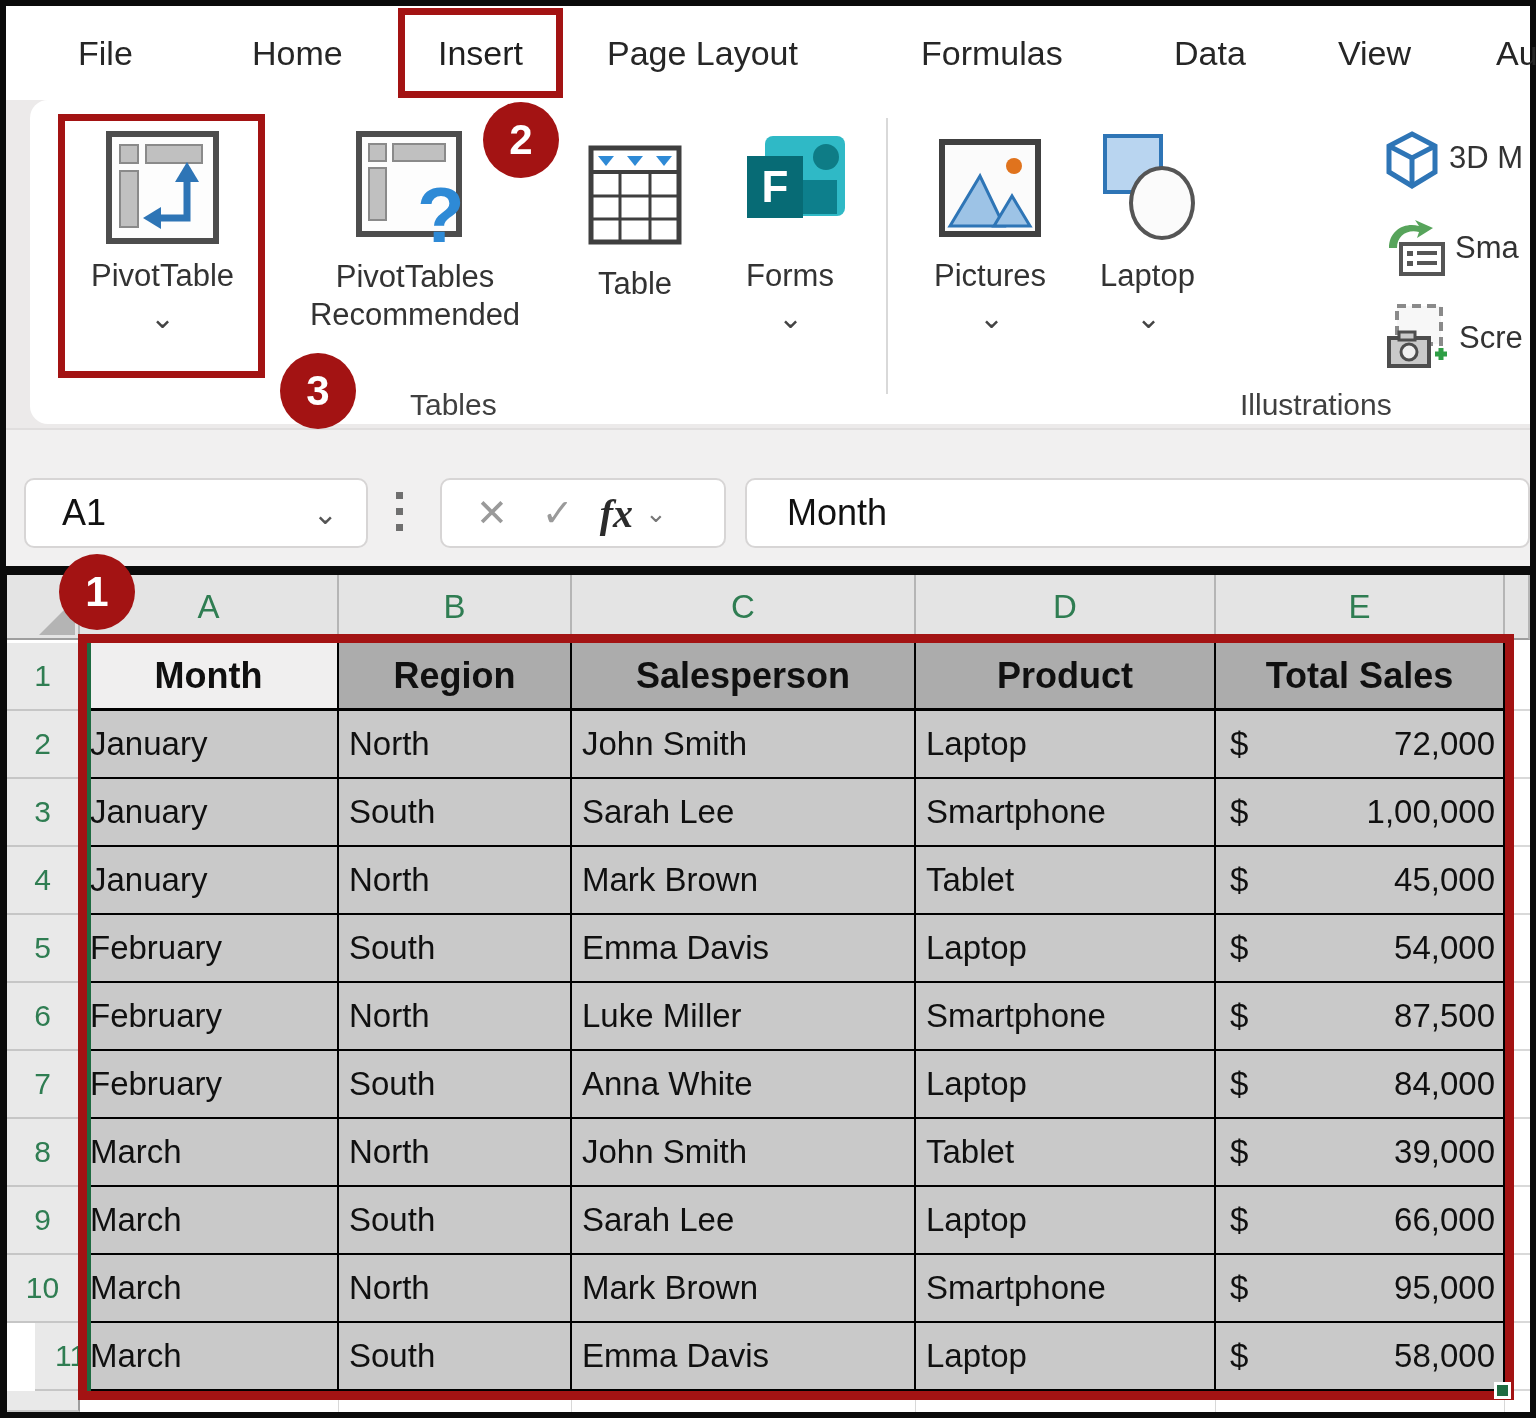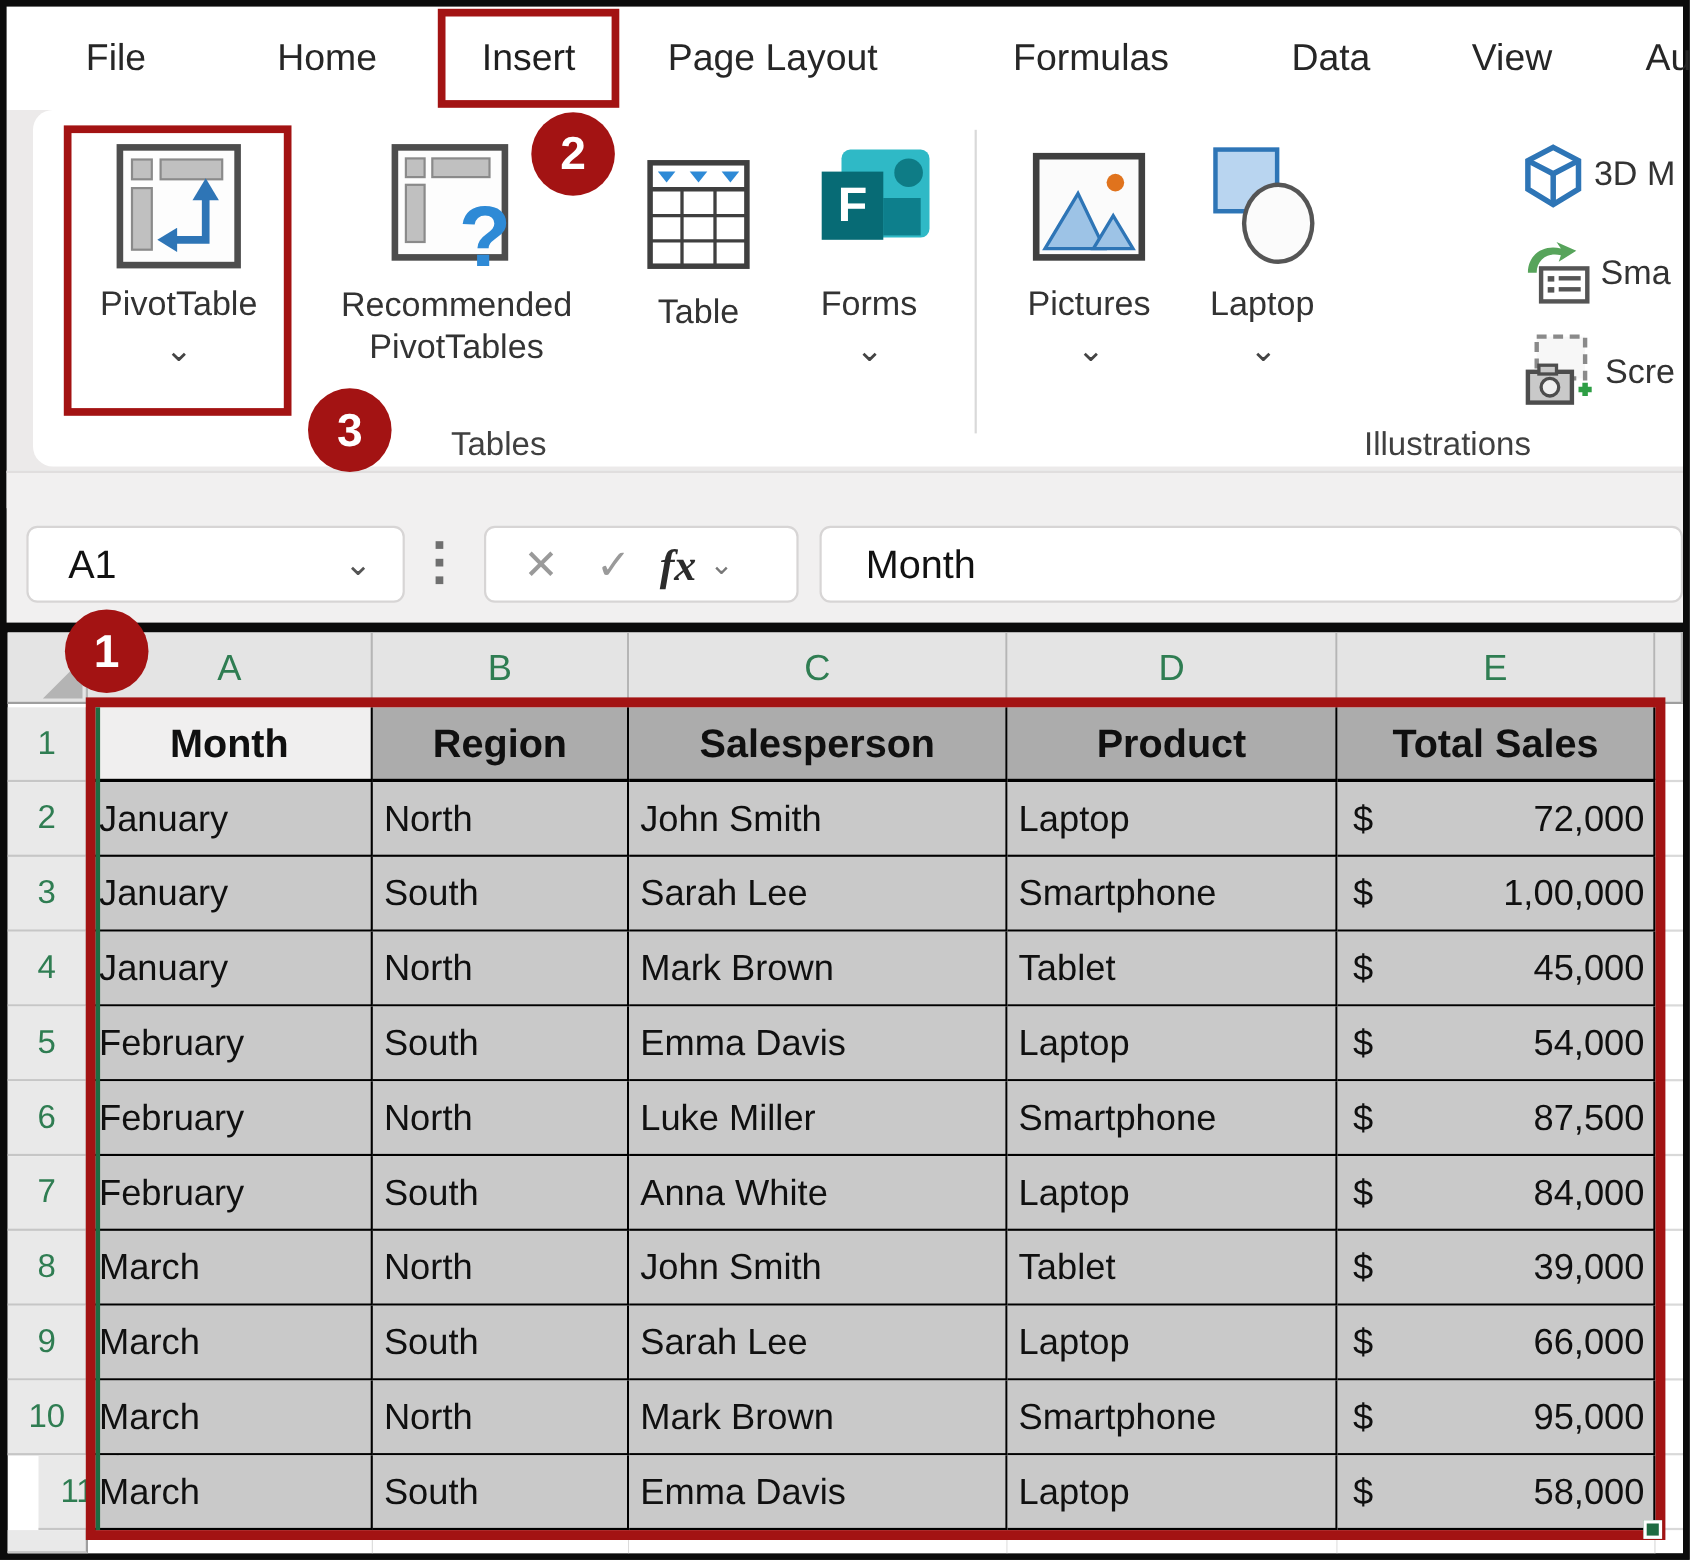--- a/index.html
+++ b/index.html
@@ -115,22 +115,22 @@
 
   <div class="abs" style="left:300px;top:122px;width:230px;height:248px;">
     <svg class="abs" style="left:55px;top:8px;" width="130" height="125" viewBox="0 0 130 125">
       <rect x="4" y="4" width="100" height="100" fill="#fdfdfd" stroke="#4d4d4d" stroke-width="6"></rect>
       <rect x="14" y="14" width="17" height="17" fill="#c0c0c0" stroke="#8a8a8a" stroke-width="2"></rect>
       <rect x="38" y="14" width="52" height="17" fill="#c0c0c0" stroke="#8a8a8a" stroke-width="2"></rect>
       <rect x="14" y="38" width="17" height="52" fill="#c0c0c0" stroke="#8a8a8a" stroke-width="2"></rect>
       <text x="62" y="112" font-size="78" font-weight="bold" fill="#2e8ad6" font-family="Liberation Sans, sans-serif">?</text>
     </svg>
     <div class="rb-label2" style="left:-10px;top:136px;width:250px;">
+      <div>PivotTables</div>
       <div>Recommended</div>
-      <div>PivotTables</div>
     </div>
   </div>
 
   <div class="abs" style="left:575px;top:136px;width:120px;height:248px;">
     <svg class="abs" style="left:12px;top:8px;" width="96" height="102" viewBox="0 0 96 102">
       <rect x="4" y="4" width="88" height="94" fill="#ffffff" stroke="#3f3f3f" stroke-width="5"></rect>
       <line x1="4" y1="28" x2="92" y2="28" stroke="#3f3f3f" stroke-width="4"></line>
       <line x1="4" y1="52" x2="92" y2="52" stroke="#3f3f3f" stroke-width="3"></line>
       <line x1="4" y1="75" x2="92" y2="75" stroke="#3f3f3f" stroke-width="3"></line>
       <line x1="33" y1="28" x2="33" y2="98" stroke="#3f3f3f" stroke-width="3"></line>

